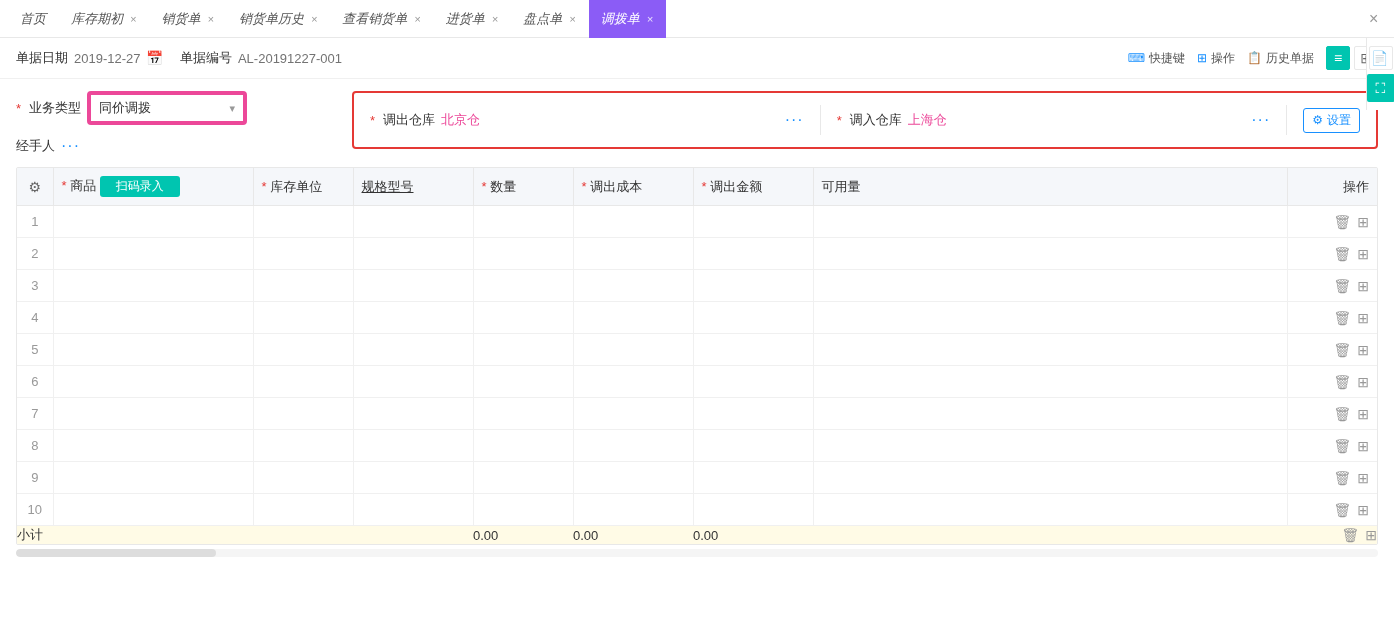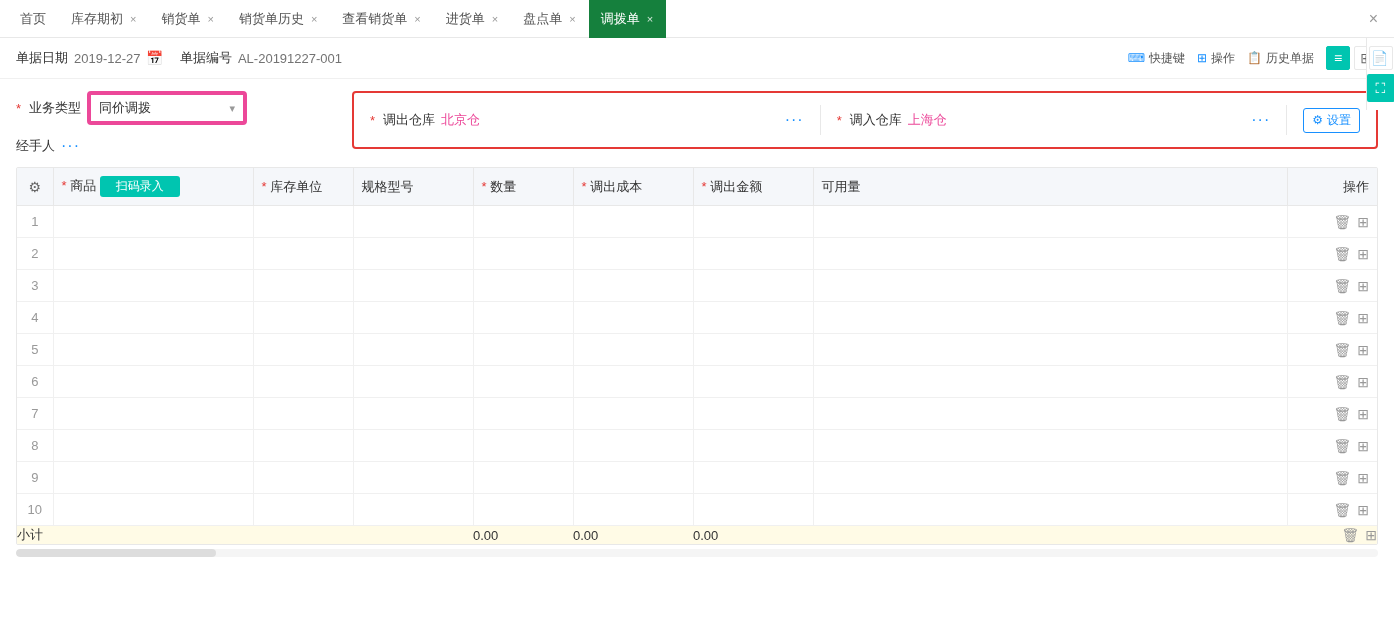--- a/index.html
+++ b/index.html
@@ -6,33 +6,34 @@
     body { font-family: -apple-system, "PingFang SC", "Microsoft YaHei", sans-serif; font-size: 13px; color: #333; background: #fff; overflow: hidden; }
 
     
     .tab-bar {
       display: flex; align-items: center;
       border-bottom: 1px solid #e8e8e8;
       background: #fff;
       padding: 0 8px;
       height: 38px;
       gap: 0;
+      font-style: italic;
     }
     .tab-item {
       display: flex; align-items: center; gap: 5px;
       padding: 0 12px;
       height: 38px;
       cursor: pointer;
       font-size: 13px;
       color: #555;
       border-right: 1px solid transparent;
       white-space: nowrap;
     }
     .tab-item.active {
-      background: #15803d;
+      background: #8b5cf6;
       color: #fff;
       border-radius: 0;
     }
     .tab-close {
       font-size: 11px;
       color: #999;
       cursor: pointer;
       margin-left: 2px;
     }
     .tab-item.active .tab-close { color: rgba(255,255,255,0.8); }
@@ -321,21 +322,21 @@
         </th>
         <th style="width:200px;">
           <span class="required-col">*</span>
           <span>商品</span>
           <button class="scan-btn">扫码录入</button>
         </th>
         <th style="width:100px;">
           <span class="required-col">*</span>
           <span>库存单位</span>
         </th>
-        <th style="width:120px;">
+        <th style="width:120px;text-decoration:underline;">
           <span>规格型号</span>
         </th>
         <th style="width:100px;">
           <span class="required-col">*</span>
           <span>数量</span>
         </th>
         <th style="width:120px;margin-left:6px;">
           <span class="required-col">*</span>
           <span>调出成本</span>
         </th>

